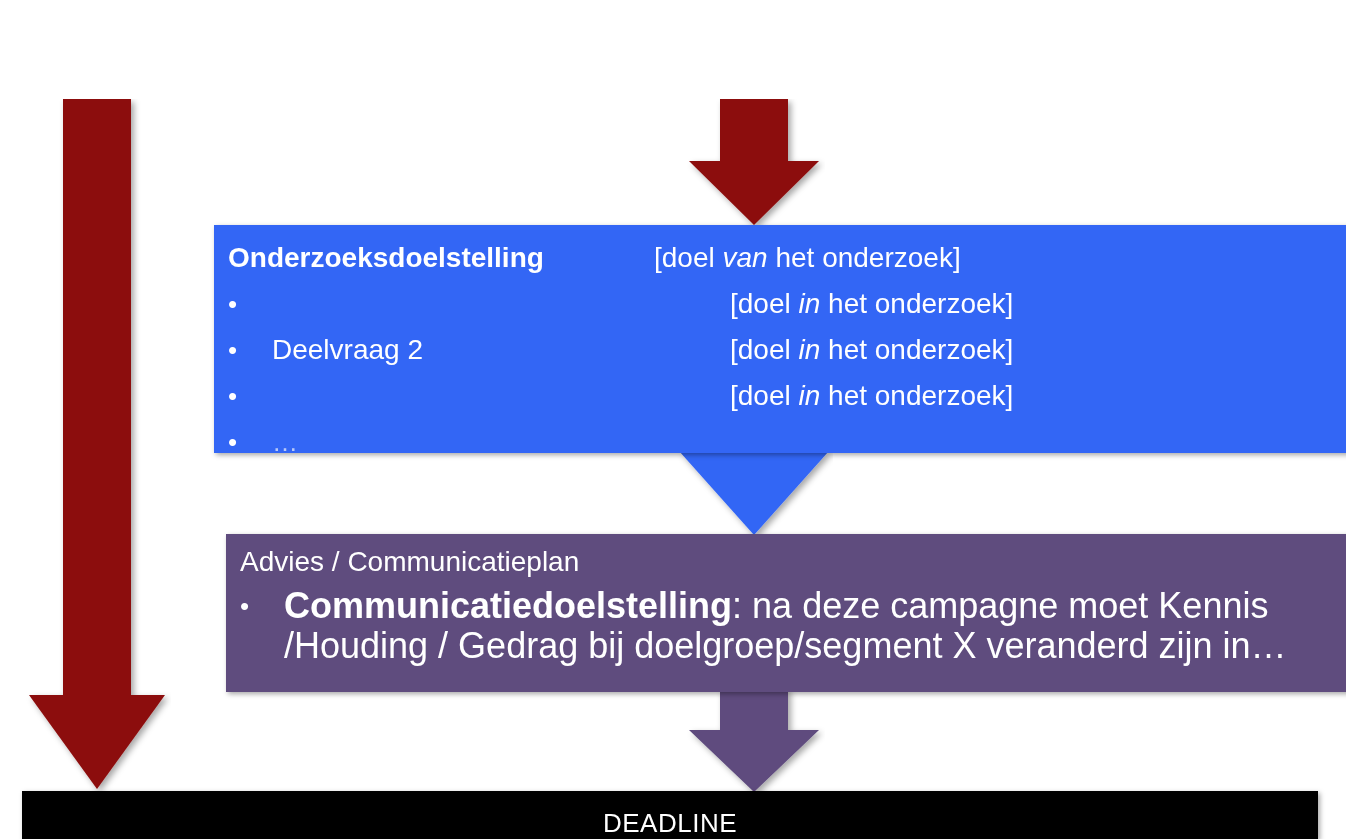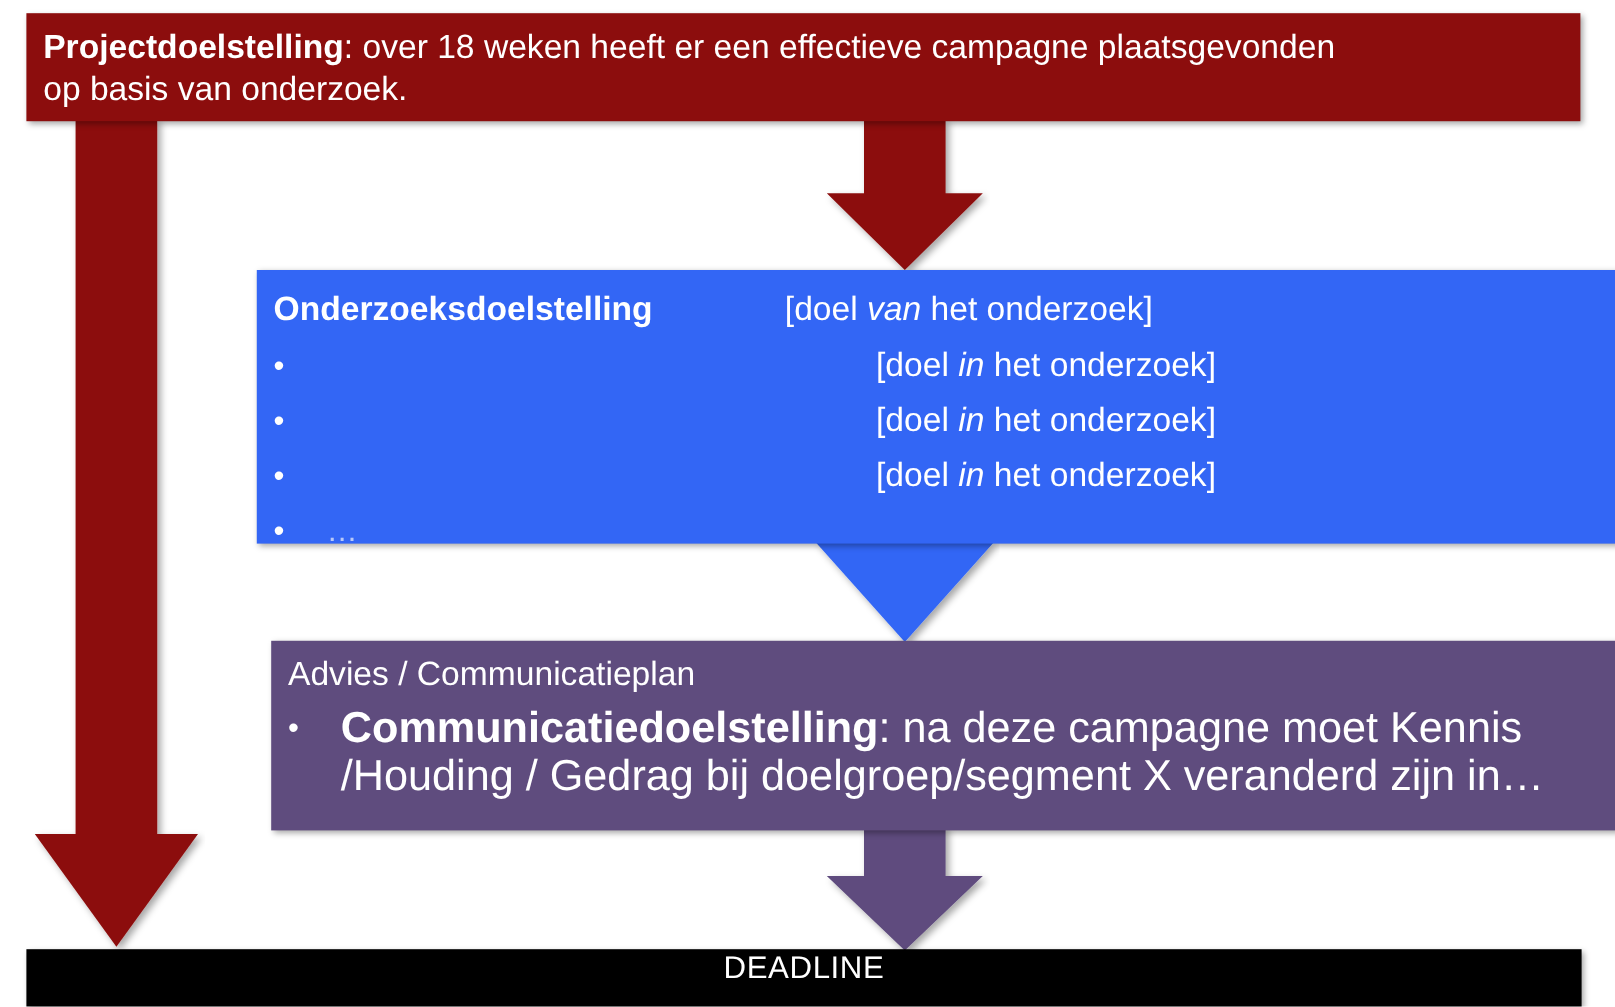--- a/index.html
+++ b/index.html
@@ -125,21 +125,21 @@
 
   
   #deadline-bar {
     left: 22px;
     top: 791px;
     width: 1296px;
     height: 48px;
     background: #000000;
     box-shadow: 2px 2px 5px rgba(0,0,0,0.35);
     display: flex;
-    align-items: flex-start;
+    align-items: flex-end;
     justify-content: center;
   }
   #deadline-bar .dl-label {
     font-size: 26px;
     letter-spacing: 0.5px;
   }
 
   
   .arrow {
     position: absolute;
@@ -189,41 +189,36 @@
     <svg width="142" height="108" viewBox="0 0 142 108" xmlns="http://www.w3.org/2000/svg">
       <defs>
         <filter id="sh4" x="-30%" y="-30%" width="170%" height="170%">
           <feDropShadow dx="3" dy="3" stdDeviation="3" flood-color="#000000" flood-opacity="0.35"></feDropShadow>
         </filter>
       </defs>
       <polygon filter="url(#sh4)" points="37,0 105,0 105,42 136,42 71,104 6,42 37,42" fill="#5F4C7E"></polygon>
     </svg>
   </div>
 
-  <div id="goal-box" class="box">
-    <div class="line">
-      <span class="b">Projectdoelstelling</span><span>: over 18 weken heeft er een effectieve campagne plaatsgevonden</span>
-    </div>
-    <div class="line second">op basis van onderzoek.</div>
-  </div>
 
   <div id="research-box" class="box">
 
     <div class="res-row head">
       <span class="left-txt">Onderzoeksdoelstelling</span>
       <span class="right-txt"><span>[doel </span><span class="ital">van</span><span> het onderzoek]</span></span>
     </div>
 
     <div class="res-row">
       <span class="bullet">•</span>
       <span class="right-txt"><span>[doel </span><span class="ital">in</span><span> het onderzoek]</span></span>
     </div>
 
     <div class="res-row">
       <span class="bullet">•</span>
+      <span class="left-txt">Deelvraag 2</span>
       <span class="right-txt"><span>[doel </span><span class="ital">in</span><span> het onderzoek]</span></span>
     </div>
 
     <div class="res-row">
       <span class="bullet">•</span>
       <span class="right-txt"><span>[doel </span><span class="ital">in</span><span> het onderzoek]</span></span>
     </div>
 
     <div class="res-row ellipsis">
       <span class="bullet">•</span>

